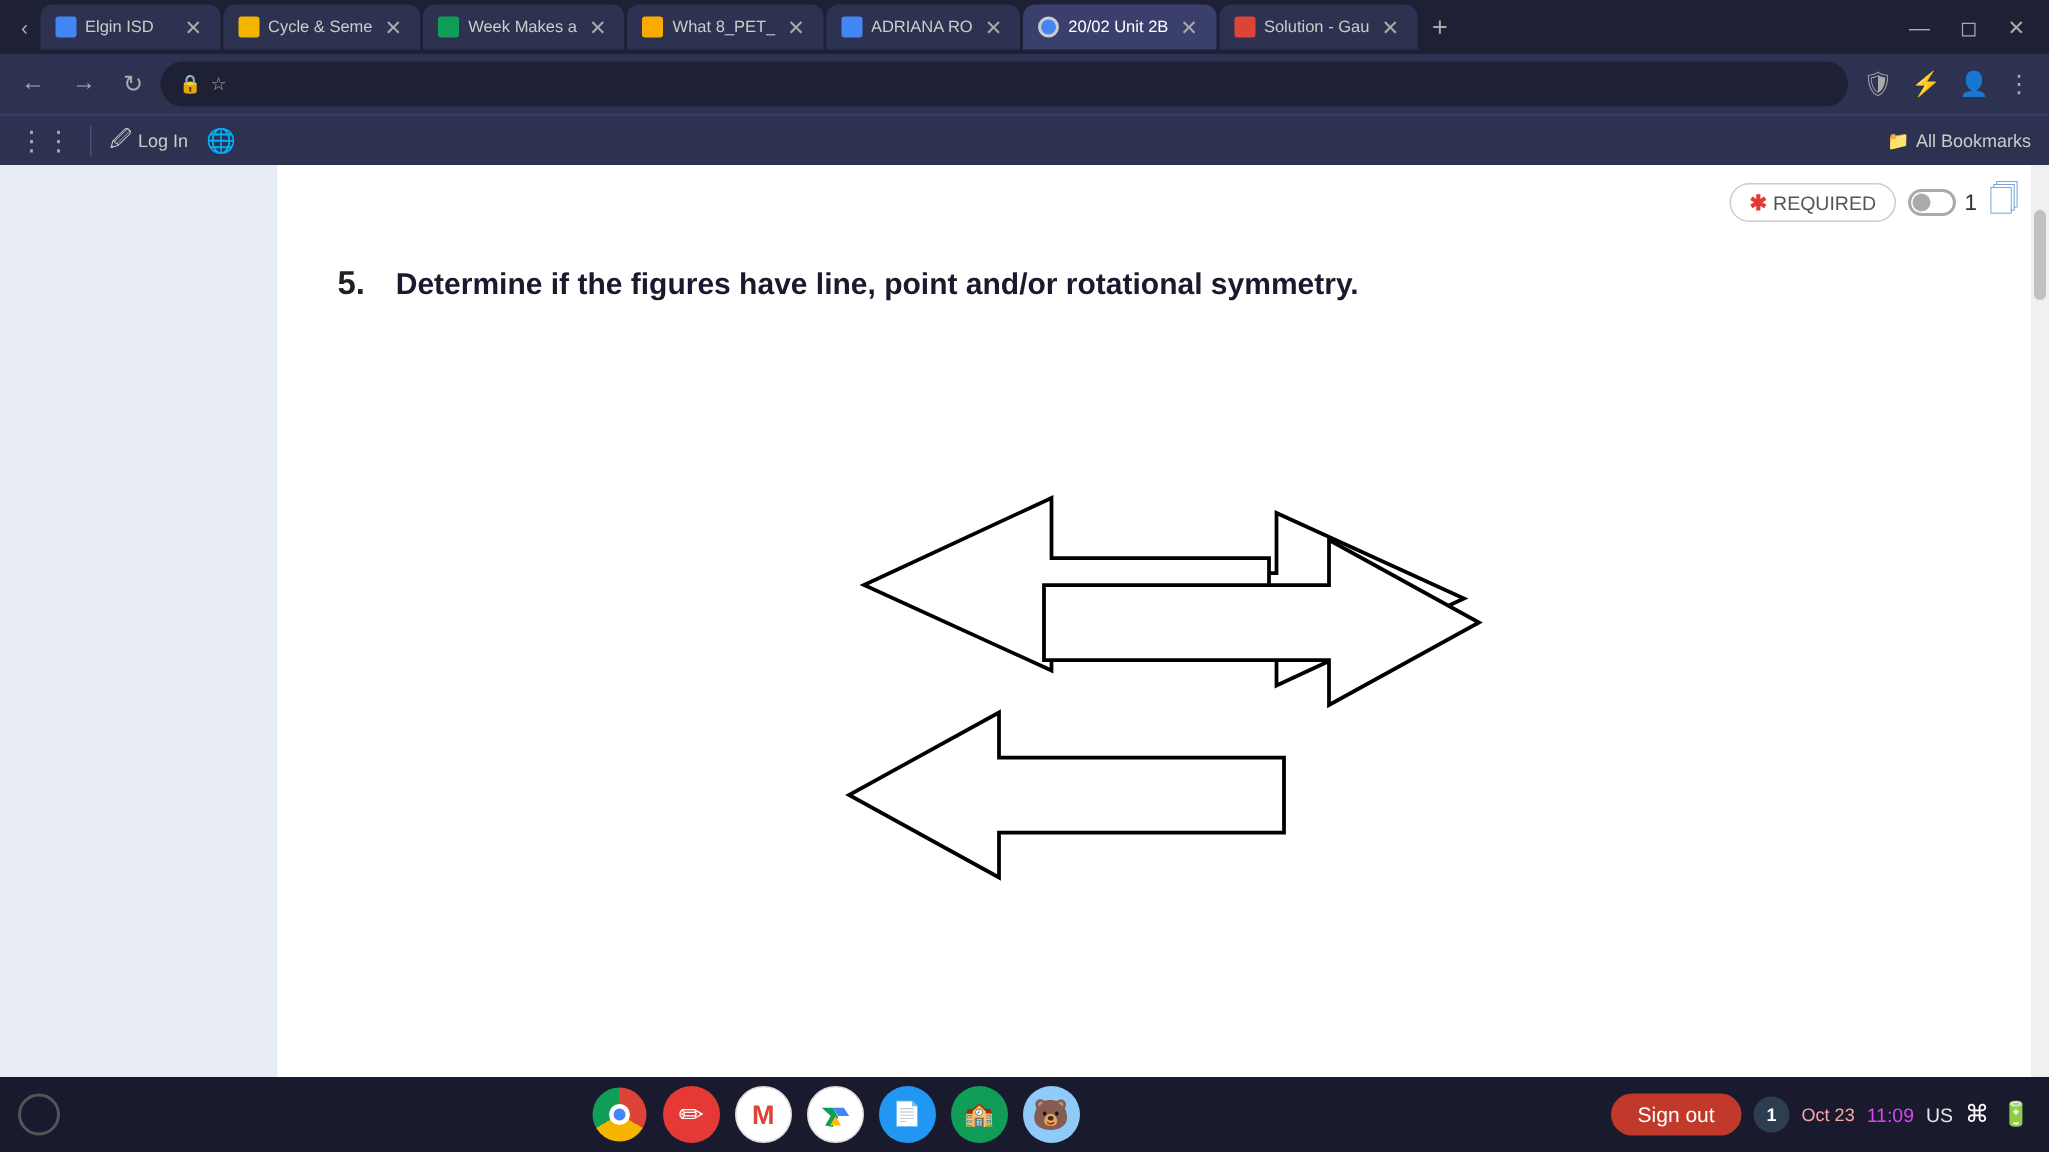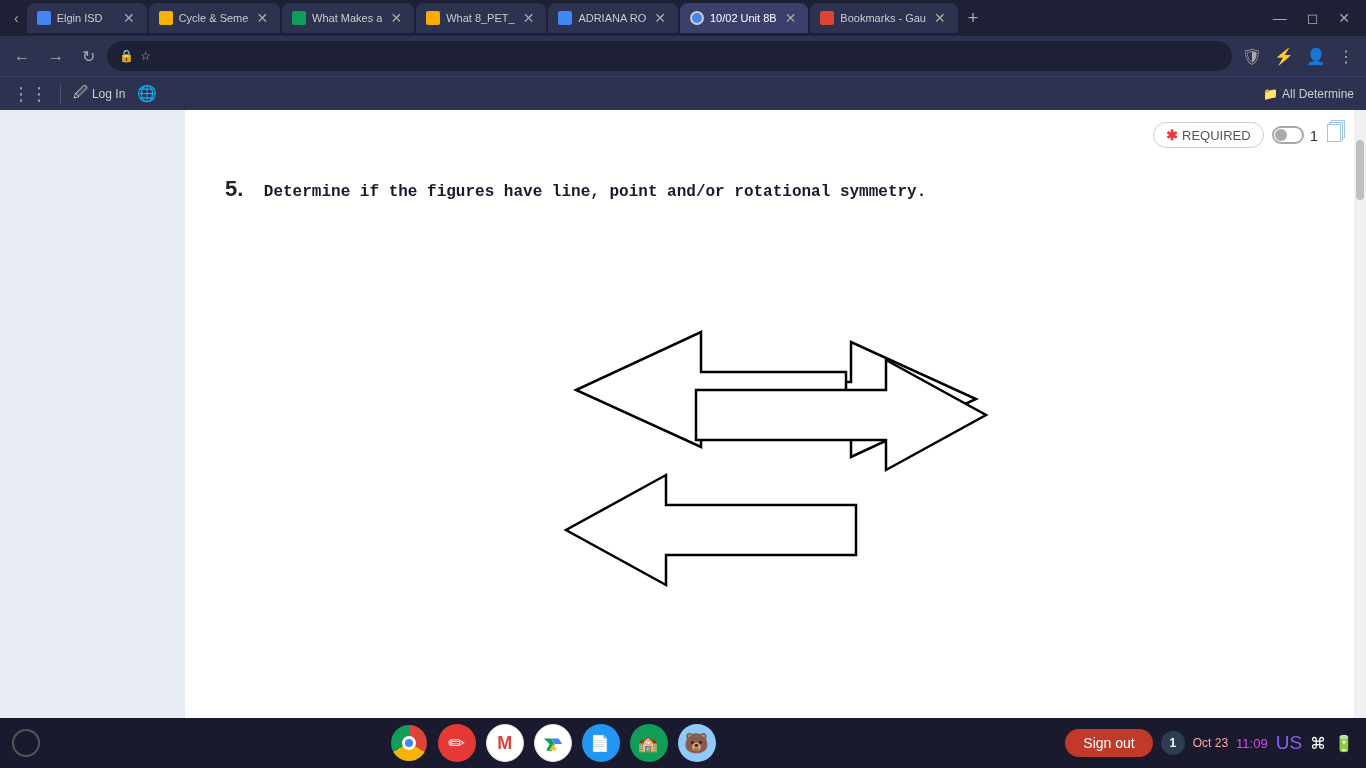--- a/index.html
+++ b/index.html
@@ -121,21 +121,21 @@
     .point-badge {
       font-size: 15px; color: #333; font-weight: 500;
     }
     .doc-icon { color: #4a90d9; font-size: 20px; cursor: pointer; }
 
     
     .question-content {
       padding: 20px 40px;
     }
     .question-number { font-size: 22px; font-weight: bold; color: #222; margin-right: 16px; }
-    .question-text { font-size: 16px; font-weight: bold; color: #1a1a2e; display: inline; font-family: Liberation Mono, monospace; }
+    .question-text { font-size: 20px; font-weight: bold; color: #1a1a2e; display: inline; }
 
     
     .figure-container {
       display: flex; justify-content: center; align-items: center;
       margin-top: 20px;
       height: 320px;
     }
 
     
     .scrollbar {
@@ -214,45 +214,45 @@
     </div>
 
     <div class="tab">
       <div class="tab-favicon" style="width:14px;height:14px;border-radius:2px;background:#F4B400;"></div>
       <span class="tab-title">Cycle &amp; Seme</span>
       <span class="tab-close">✕</span>
     </div>
 
     <div class="tab">
       <div class="tab-favicon" style="width:14px;height:14px;border-radius:2px;background:#0F9D58;"></div>
-      <span class="tab-title">What Makes a</span>
+      <span class="tab-title">Week Makes a</span>
       <span class="tab-close">✕</span>
     </div>
 
     <div class="tab">
       <div class="tab-favicon" style="width:14px;height:14px;border-radius:2px;background:#F9AB00;"></div>
       <span class="tab-title">What 8_PET_</span>
       <span class="tab-close">✕</span>
     </div>
 
     <div class="tab">
       <div class="tab-favicon" style="width:14px;height:14px;border-radius:2px;background:#4285F4;"></div>
       <span class="tab-title">ADRIANA RO</span>
       <span class="tab-close">✕</span>
     </div>
 
     <div class="tab active">
       <div class="tab-favicon" style="width:14px;height:14px;border-radius:50%;background:#4285F4;border:2px solid #ccc;"></div>
-      <span class="tab-title">10/02 Unit 8B</span>
+      <span class="tab-title">20/02 Unit 2B</span>
       <span class="tab-close">✕</span>
     </div>
 
     <div class="tab">
       <div class="tab-favicon" style="width:14px;height:14px;border-radius:2px;background:#DB4437;"></div>
-      <span class="tab-title">Bookmarks - Gau</span>
+      <span class="tab-title">Solution - Gau</span>
       <span class="tab-close">✕</span>
     </div>
 
     <span class="tab-new">+</span>
 
     <div class="window-controls">
       <span class="win-btn">—</span>
       <span class="win-btn">◻</span>
       <span class="win-btn">✕</span>
     </div>
@@ -277,21 +277,21 @@
   <div class="bookmarks-bar">
     <span class="bm-apps">⋮⋮</span>
     <div class="bm-separator"></div>
     <div class="bm-item">
       <span class="bm-icon">🖉</span>
       <span>Log In</span>
     </div>
     <span class="addr-btn" style="color:#aaa;font-size:16px;">🌐</span>
     <div class="bm-all">
       <span>📁</span>
-      <span>All Determine</span>
+      <span>All Bookmarks</span>
     </div>
   </div>
 </div>
 
 <div class="main-area">
 
   <div class="sidebar"></div>
 
   <div class="content">
 
@@ -378,17 +378,17 @@
     <div class="taskbar-app" style="background:#90caf9;border-radius:50%;">
       <span style="font-size:20px;">🐻</span>
     </div>
   </div>
 
   <div class="taskbar-right">
     <button class="signout-btn">Sign out</button>
     <div class="notification-badge">1</div>
     <span class="taskbar-date">Oct 23</span>
     <span class="taskbar-time">11:09</span>
-    <span class="taskbar-region" style="color:#8b5cf6;font-size:19px;">US</span>
+    <span class="taskbar-region" style="color:#e5e5e5;font-size:13px;">US</span>
     <span class="taskbar-wifi">⌘</span>
     <span class="taskbar-battery">🔋</span>
   </div>
 </div>
 
 </body></html>

